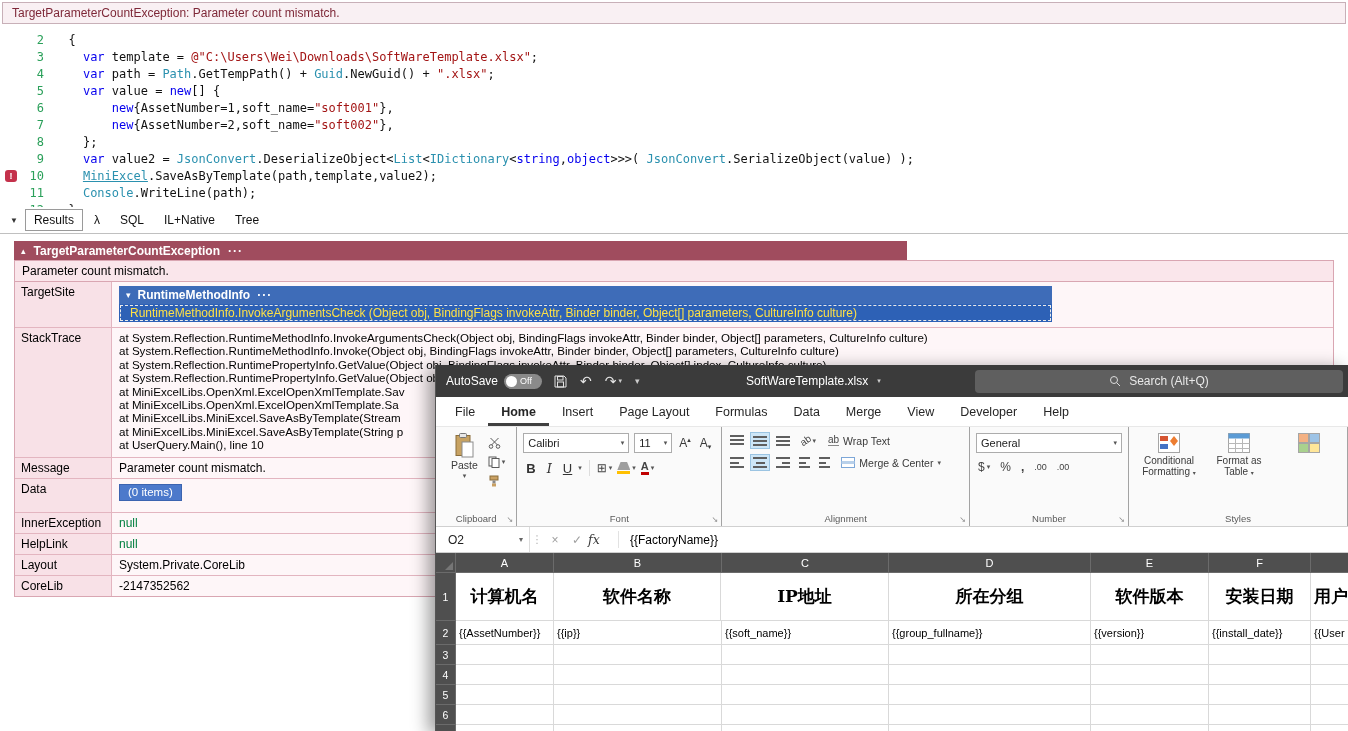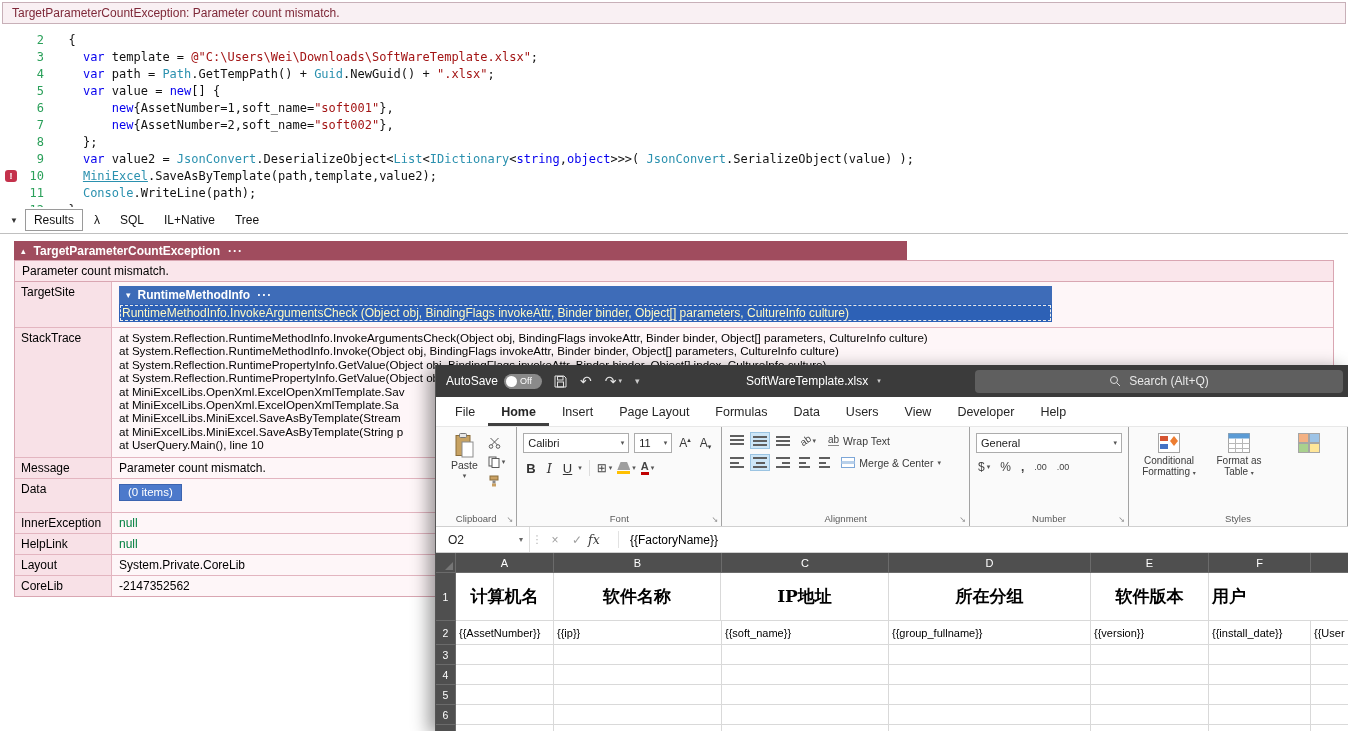--- a/index.html
+++ b/index.html
@@ -43,21 +43,21 @@
   .ex-row:last-child{border-bottom:none;}
   .ex-label{flex:none;width:97px;background:#F8E1E7;border-right:1px solid #E3B5C0;padding:3px 6px;}
   .ex-value{flex:1;padding:3px 7px;min-width:0;}
   .ex-value.tall{padding:5px 7px 11px;}
   .nullv{color:#008040;}
   .badge{display:inline-block;background:#4C79CB;border:1px solid #3C64B0;color:#fff;padding:1px 8px 2px;font-size:11.5px;}
   .rt-panel{width:933px;margin:1px 0 2px;}
   .rt-header{height:18px;background:#3E6CB8;color:#fff;display:flex;align-items:center;gap:7px;padding:0 7px;font-weight:bold;}
   .rt-arrow{font-size:9px;font-weight:normal;}
   .rt-dots{letter-spacing:1px;}
-  .rt-row{background:#2D61B6;color:#fef9c3;padding:2px 3px;outline:1px dashed #EAEAEA;outline-offset:-2px;white-space:nowrap;}
+  .rt-row{background:#2D61B6;color:#fde047;padding:2px 11px;outline:1px dashed #EAEAEA;outline-offset:-2px;white-space:nowrap;}
   .st-lines{padding:3px 7px 5px;}
   .st-line{white-space:nowrap;line-height:13.4px;font-size:11.6px;}
 
   
   .excel{position:absolute;left:435px;top:365px;width:913px;height:366px;background:#fff;overflow:hidden;
     box-shadow:-7px 3px 16px rgba(0,0,0,.38);border-left:1px solid #555;}
   .xl-titlebar{position:relative;height:32px;background:#3B3B3B;display:flex;align-items:center;
     color:#fff;font-size:12px;padding:0 5px 0 10px;}
   .autosave{display:flex;align-items:center;gap:6px;margin-right:12px;}
   .toggle{width:38px;height:15px;border-radius:8px;background:#8A8A8A;display:flex;align-items:center;gap:3px;padding:0 2px;}
@@ -315,21 +315,21 @@
       </div>
     </div>
 
     <div class="xl-menubar" id="menu-items">
         <span class="menu-item">File</span>
         <span class="menu-item active">Home</span>
         <span class="menu-item">Insert</span>
         <span class="menu-item">Page Layout</span>
         <span class="menu-item">Formulas</span>
         <span class="menu-item">Data</span>
-        <span class="menu-item">Users</span>
+        <span class="menu-item">Merge</span>
         <span class="menu-item">View</span>
         <span class="menu-item">Developer</span>
         <span class="menu-item">Help</span>
       </div>
 
     <div class="xl-ribbon">
       <div class="rgroup g-clip">
         <div class="clip-flex">
           <div class="paste-btn">
             <svg width="19" height="25" viewBox="0 0 19 25">
@@ -572,20 +572,21 @@
           <div class="colhdr" style="width: 140px;">G</div>
         </div>
       <div id="sheet-rows">
           <div class="xrow r1" style="height: 48px;">
             <div class="rowhdr">1</div>
             <div class="xcell" style="width: 98px;">计算机名</div>
             <div class="xcell" style="width: 167px;">软件名称</div>
             <div class="xcell" style="width: 168px;">IP地址</div>
             <div class="xcell" style="width: 202px;">所在分组</div>
             <div class="xcell" style="width: 118px;">软件版本</div>
+            <div class="xcell" style="width: 102px;">安装日期</div>
             <div class="xcell lastcol" style="width: 140px;">用户</div>
           </div>
           <div class="xrow" style="height: 24px;">
             <div class="rowhdr">2</div>
             <div class="xcell" style="width: 98px;">{{AssetNumber}}</div>
             <div class="xcell" style="width: 168px;">{{ip}}</div>
             <div class="xcell" style="width: 167px;">{{soft_name}}</div>
             <div class="xcell" style="width: 202px;">{{group_fullname}}</div>
             <div class="xcell" style="width: 118px;">{{version}}</div>
             <div class="xcell" style="width: 102px;">{{install_date}}</div>

